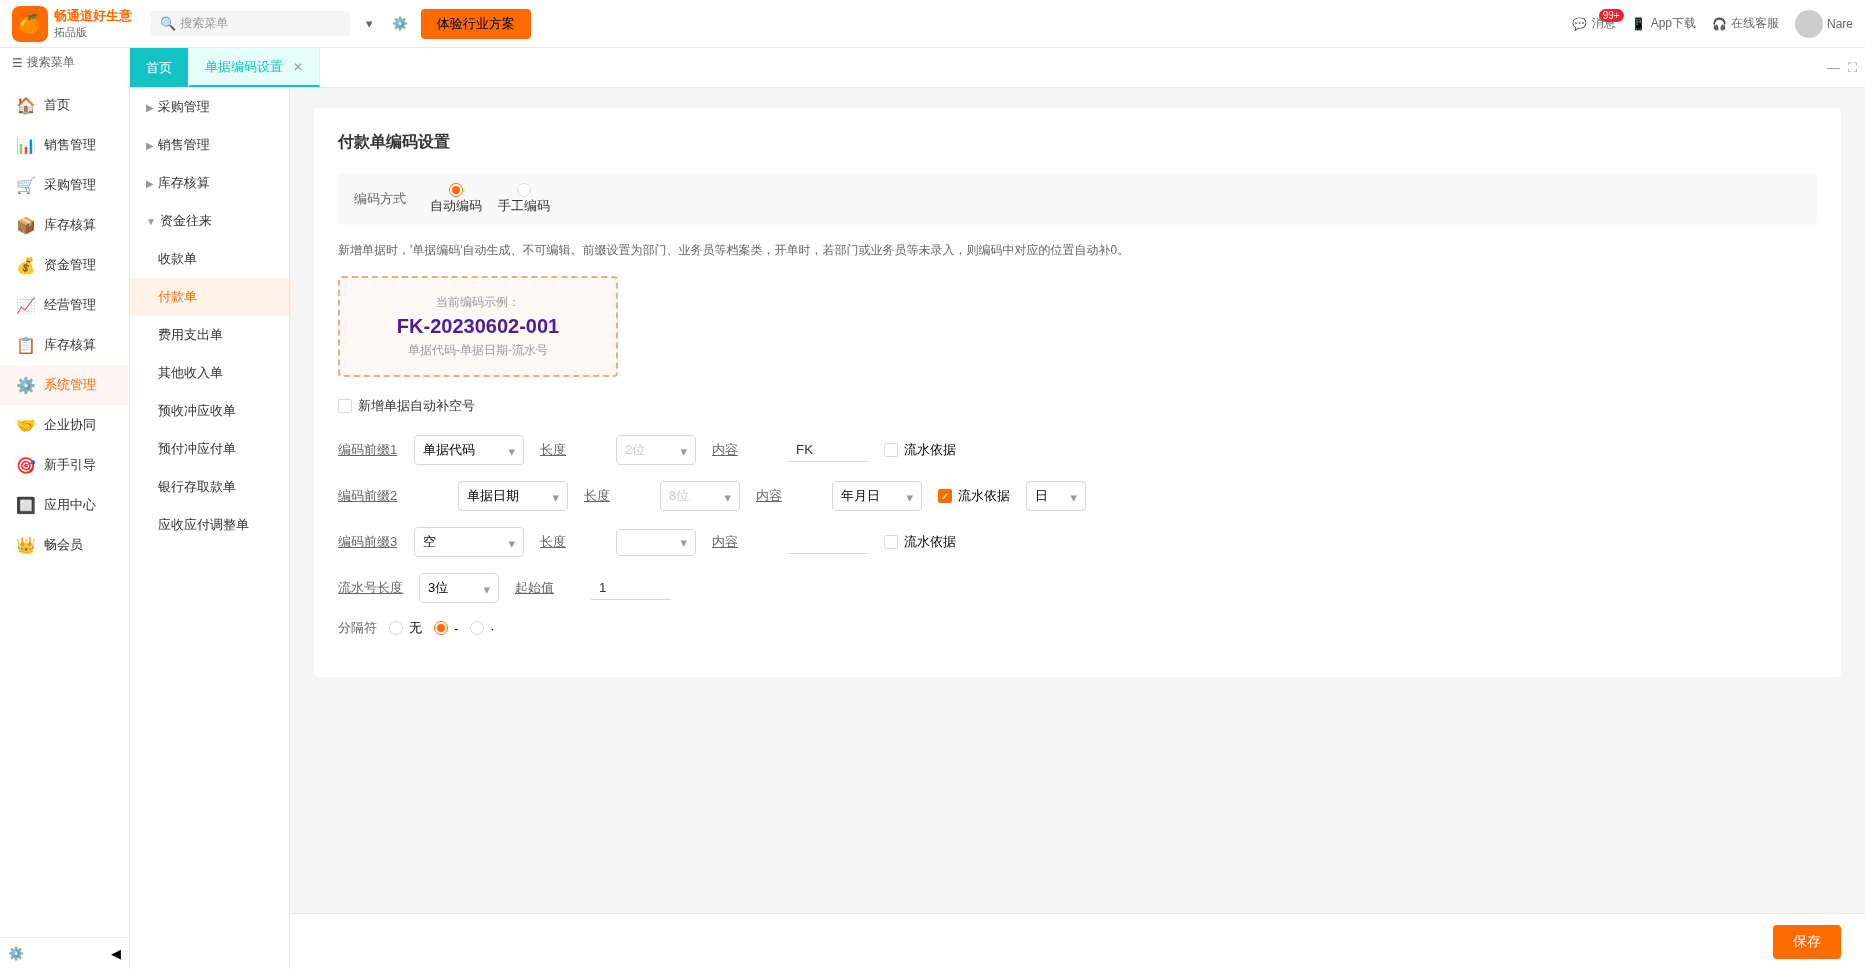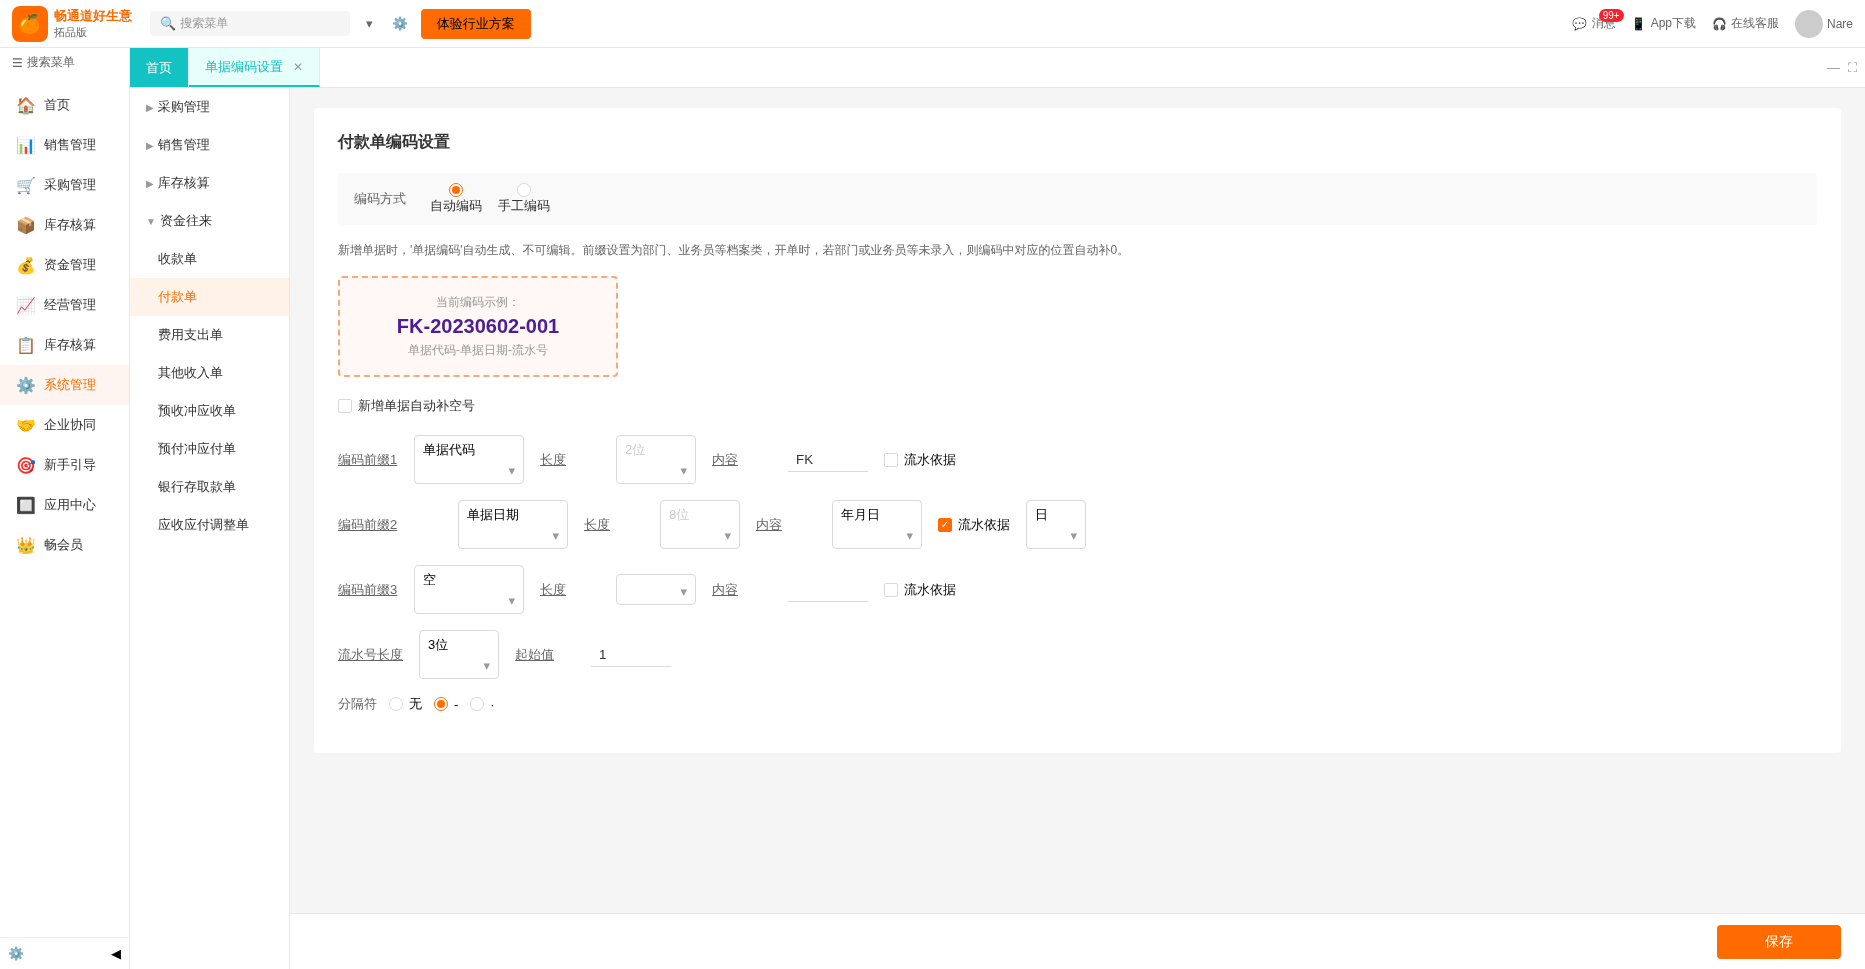--- a/index.html
+++ b/index.html
@@ -60,42 +60,42 @@
     .preview-box { border: 2px dashed #f5a97c; background: #fff8f5; border-radius: 4px; padding: 16px 24px; display: inline-block; margin-bottom: 20px; min-width: 280px; }
     .preview-code { font-size: 20px; font-weight: bold; color: #4c1d95; text-align: center; }
     .preview-desc { font-size: 12px; color: #999; text-align: center; margin-top: 4px; }
 
     
     .checkbox-row { display: flex; align-items: center; gap: 6px; margin-bottom: 20px; color: #333; font-size: 13px; }
 
     
     .form-row { display: flex; align-items: center; gap: 16px; margin-bottom: 16px; flex-wrap: wrap; }
     .form-label { color: #666; font-size: 13px; min-width: 60px; text-decoration: underline; }
-    .form-select { display: flex; align-items: flex-start; border: 1px solid #d9d9d9; border-radius: 4px; background: white; padding: 5px 8px; gap: 4px; cursor: pointer; min-width: 100px; flex-direction: column; }
+    .form-select { display: flex; align-items: flex-end; border: 1px solid #d9d9d9; border-radius: 4px; background: white; padding: 5px 8px; gap: 4px; cursor: pointer; min-width: 100px; }
     .form-select .arrow { color: #999; margin-left: auto; }
     .form-input-text { border: none; border-bottom: 1px solid #d9d9d9; padding: 4px 8px; min-width: 80px; color: #333; background: transparent; }
 
     
     .checkbox-item { display: flex; align-items: center; gap: 6px; }
     .checkbox-custom { width: 14px; height: 14px; border: 1px solid #d9d9d9; border-radius: 2px; background: white; display: flex; align-items: center; justify-content: center; cursor: pointer; }
     .checkbox-custom.checked { background: #ff6b00; border-color: #ff6b00; color: white; font-size: 10px; }
 
     
     .radio-item { display: flex; align-items: center; gap: 6px; cursor: pointer; }
     .radio-custom { width: 14px; height: 14px; border: 1px solid #d9d9d9; border-radius: 50%; background: white; display: flex; align-items: center; justify-content: center; cursor: pointer; }
     .radio-custom.checked { border-color: #ff6b00; }
     .radio-custom.checked::after { content: ''; width: 8px; height: 8px; background: #ff6b00; border-radius: 50%; }
 
     
     .separator-row { display: flex; align-items: center; gap: 12px; margin-bottom: 16px; }
     .separator-label { color: #666; font-size: 13px; }
 
     
     .bottom-bar { height: 56px; background: #fff; border-top: 1px solid #e8e8e8; display: flex; align-items: center; justify-content: flex-end; padding: 0 24px; }
-    .save-btn { background: #ff6b00; color: white; border: none; border-radius: 4px; padding: 8px 48px; font-size: 14px; cursor: pointer; }
+    .save-btn { background: #ff6b00; color: white; border: none; border-radius: 4px; padding: 8px 20px; font-size: 14px; cursor: pointer; }
 
     
     .second-sidebar { width: 160px; background: #fff; border-right: 1px solid #e8e8e8; overflow-y: auto; }
     .second-sidebar-item { padding: 10px 16px; cursor: pointer; color: #333; font-size: 13px; display: flex; align-items: center; gap: 4px; }
     .second-sidebar-item.active { background: #fff2e8; color: #ff6b00; }
     .second-sidebar-group { padding: 10px 16px; font-size: 13px; color: #333; cursor: pointer; display: flex; align-items: center; gap: 4px; }
     .indent { padding-left: 28px; }
     .arrow-icon { color: #999; font-size: 10px; }
 
     .page-inner { display: flex; flex: 1; overflow: hidden; }

